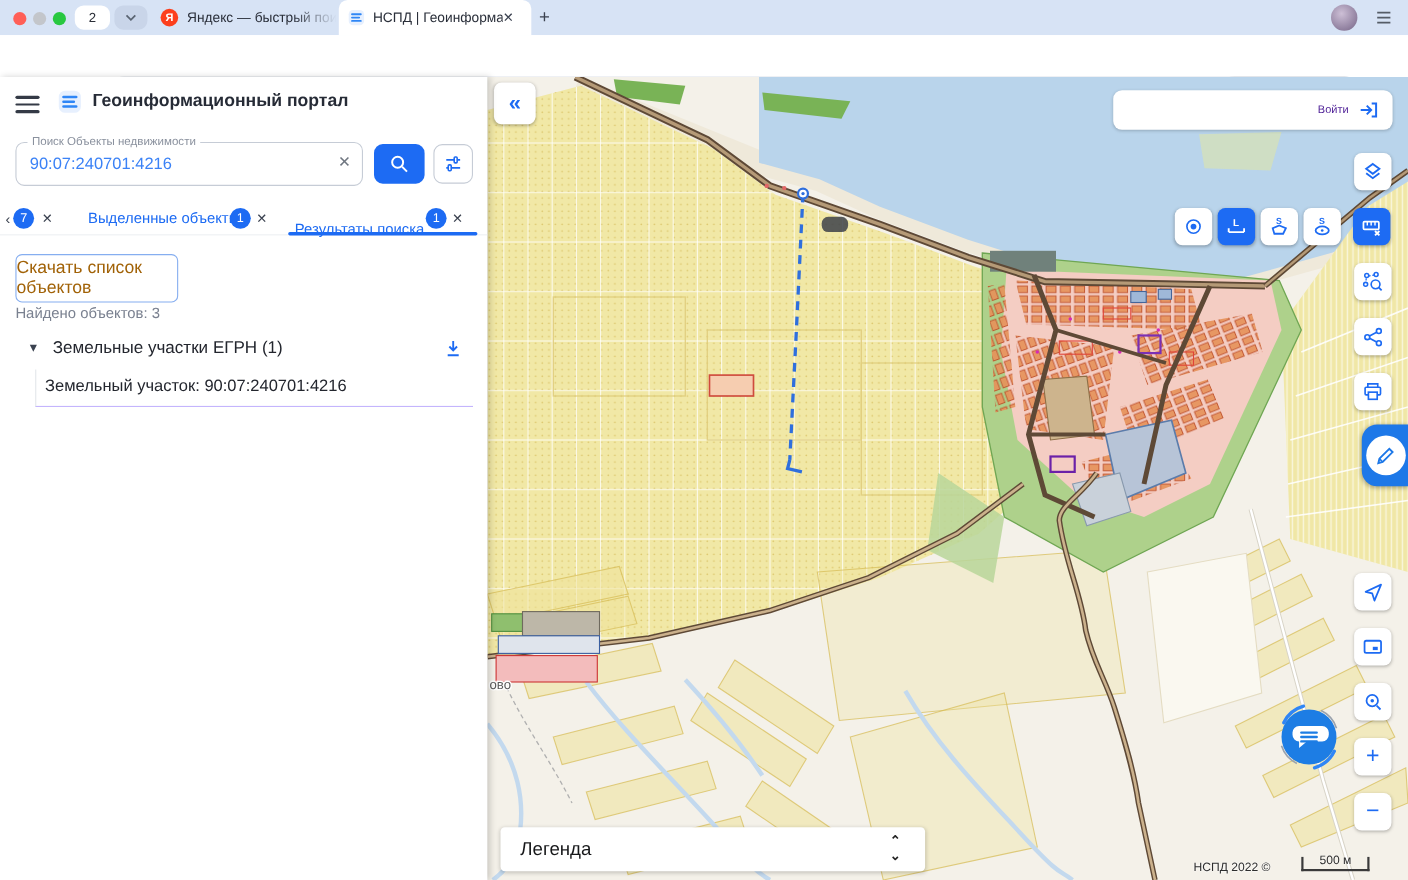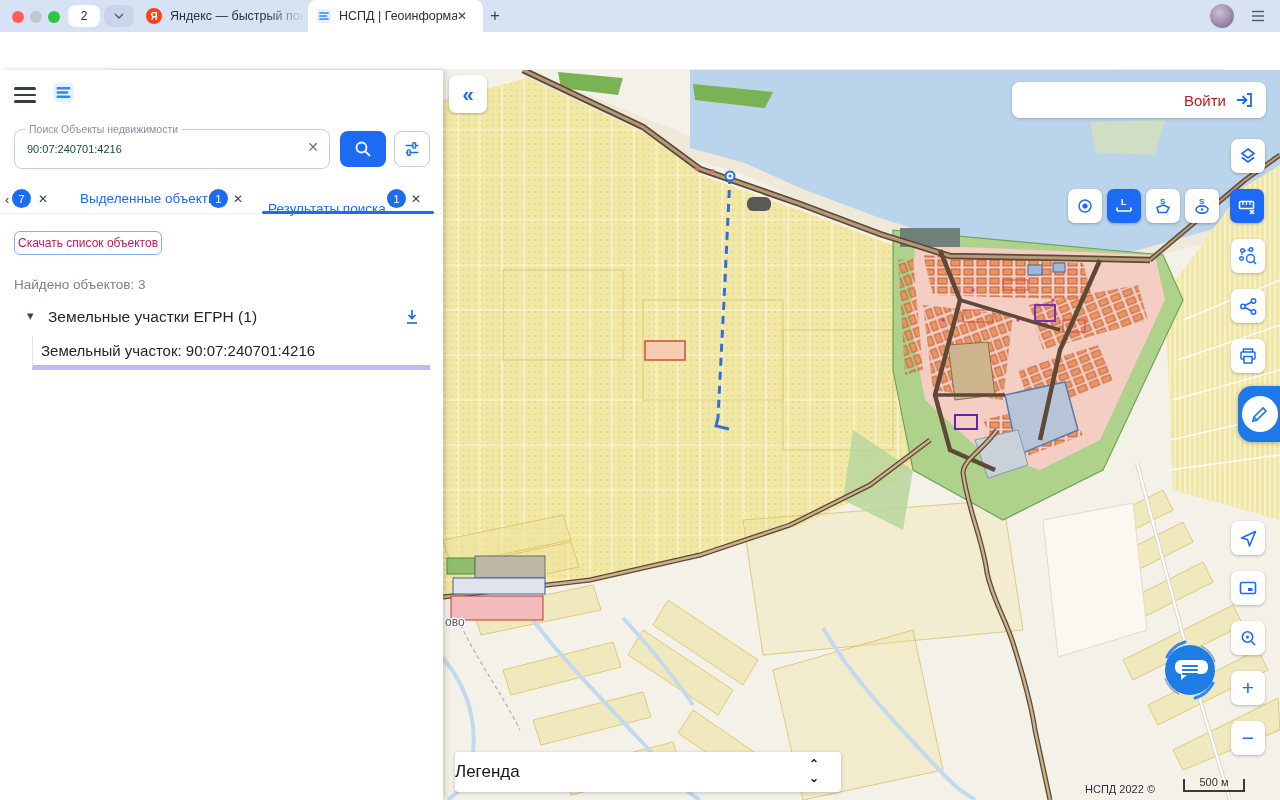--- a/index.html
+++ b/index.html
@@ -20,45 +20,45 @@
   .url-host { position:absolute; left:30px; top:6px; font-size:13.5px; font-weight:bold; color:#12141a; }
   .url-title { position:absolute; left:0; right:0; top:6px; text-align:center; font-size:13.5px; color:#12141a; }
   .ask-group { position:absolute; left:1112px; top:37px; width:120px; height:27px; border:1px solid #e2e5ea; border-radius:10px; background:#fff; display:flex; align-items:center; }
 
   
   .sidebar { position:absolute; left:0; top:70px; width:443px; height:730px; background:#fff; box-shadow:2px 0 6px rgba(0,0,0,.18); z-index:5; }
   .burger span { display:block; width:22px; height:2.5px; background:#343a46; border-radius:2px; margin:4px 0; }
   .app-title { position:absolute; left:84px; top:13px; font-size:16px; font-weight:bold; color:#262b36; }
   .search-wrap { position:absolute; left:14px; top:59px; width:316px; height:40px; border:1px solid #c6ccd6; border-radius:8px; }
   .search-label { position:absolute; left:10px; top:-7px; background:#fff; padding:0 4px; font-size:10.5px; color:#8a919e; white-space:nowrap; }
-  .search-input { position:absolute; left:12px; top:7px; width:255px; height:24px; border:none; outline:none; font-size:11px; color:#14532d; font-family:"Liberation Sans",sans-serif; background:transparent; }
+  .search-input { position:absolute; left:12px; top:7px; width:255px; height:24px; border:none; outline:none; font-size:15px; color:#3b82f6; font-family:"Liberation Sans",sans-serif; background:transparent; }
   .btn-search { position:absolute; left:340px; top:61px; width:46px; height:36px; background:#1d6bf3; border-radius:8px; display:flex; align-items:center; justify-content:center; }
   .btn-filter { position:absolute; left:394px; top:61px; width:36px; height:36px; border:1px solid #c6ccd6; border-radius:8px; background:#fff; display:flex; align-items:center; justify-content:center; }
   .tabsrow { position:absolute; left:0; top:116px; width:443px; height:28px; border-bottom:1px solid #edeff3; }
   .sb-tab-label { font-size:13.5px; color:#1d6bf3; }
   .badge { display:inline-flex; min-width:19px; height:19px; border-radius:10px; background:#1d6bf3; color:#fff; font-size:11.5px; align-items:center; justify-content:center; padding:0 4px; }
   .tab-close { color:#3b4250; font-size:12px; }
   .underline { position:absolute; left:262px; top:25px; width:172px; height:3px; background:#1d6bf3; border-radius:2px; }
-  .btn-outline { position:absolute; left:14px; top:161px; width:148px; height:24px; border:1px solid #86aef0; border-radius:6px; background:#fff; color:#be185d; font-size:12px; display:flex; align-items:center; justify-content:center; }
+  .btn-outline { position:absolute; left:14px; top:161px; width:148px; height:44px; border:1px solid #86aef0; border-radius:6px; background:#fff; color:#a16207; font-size:16px; display:flex; align-items:center; justify-content:center; }
   .found { position:absolute; left:14px; top:207px; font-size:13.5px; color:#7a8190; }
   .group-row { position:absolute; left:0; top:236px; width:443px; height:26px; }
   .group-title { position:absolute; left:48px; top:2px; font-size:15.5px; color:#23262e; }
-  .item-row { position:absolute; left:32px; top:266px; width:398px; height:34px; border-left:1px solid #e3e6ea; border-bottom:5px solid #c4b5fd; }
+  .item-row { position:absolute; left:32px; top:266px; width:398px; height:34px; border-left:1px solid #e3e6ea; border-bottom:1px solid #c4b5fd; }
   .item-text { position:absolute; left:8px; top:6px; font-size:15px; color:#23262e; }
 
   
   .map { position:absolute; left:443px; top:70px; width:837px; height:730px; background:#f4f1e9; overflow:hidden; }
   .map-svg { position:absolute; left:0; top:0; }
   .mbtn { position:absolute; width:34px; height:34px; background:#fff; border-radius:7px; box-shadow:0 1px 3px rgba(0,0,0,.25); display:flex; align-items:center; justify-content:center; color:#1d6bf3; }
   .mbtn.blue { background:#1d6bf3; color:#fff; }
   .loginbar { position:absolute; left:569px; top:12px; width:254px; height:36px; background:#fff; border-radius:8px; box-shadow:0 1px 3px rgba(0,0,0,.2); display:flex; align-items:center; justify-content:flex-end; padding-right:12px; gap:8px; }
-  .loginbar span { color:#b91c1c; font-size:15px; }
+  .loginbar span { color:#4c1d95; font-size:10px; }
   .tooltip { position:absolute; left:304px; top:127px; background:rgba(66,70,76,.88); border-radius:6px; padding:7px 12px; color:#fff; font-size:14.5px; line-height:21px; white-space:nowrap; }
   .legend { position:absolute; left:12px; top:682px; width:386px; height:40px; background:#fff; border-radius:4px; box-shadow:0 1px 4px rgba(0,0,0,.2); display:flex; align-items:center; }
-  .legend-label { font-size:17px; color:#17181a; }
+  .legend-label { margin-left:18px; font-size:17px; color:#17181a; }
   .legend-carets { position:absolute; right:22px; top:5px; text-align:center; font-size:12px; font-weight:bold; color:#222; line-height:14px; }
   .attrib { position:absolute; left:612px; top:713px; width:100px; font-size:11px; color:#2e2e2e; text-shadow:0 0 2px #fff,0 0 2px #fff; text-align:right; }
   .scalebox { position:absolute; left:740px; top:709px; width:62px; height:13px; border-left:2px solid #3a3a3a; border-right:2px solid #3a3a3a; border-bottom:2px solid #3a3a3a; }
   .scalebox span { position:absolute; left:0; right:0; top:-3px; text-align:center; font-size:11px; color:#2e2e2e; text-shadow:0 0 2px #fff; }
   .fb-tab { position:absolute; left:795px; top:316px; width:42px; height:56px; background:#1d78e8; border-radius:14px 0 0 14px; box-shadow:0 1px 4px rgba(0,0,0,.3); display:flex; align-items:center; }
   .fb-circle { width:36px; height:36px; margin-left:4px; background:#fff; border-radius:50%; display:flex; align-items:center; justify-content:center; }
   .chatwidget { position:absolute; left:714px; top:567px; width:66px; height:66px; }
 </style>
 </head>
 <body>
@@ -127,20 +127,21 @@
 <div class="sidebar">
   <div class="burger" style="position:absolute;left:14px;top:13px">
         <span></span>
         <span></span>
         <span></span>
       </div>
   <svg style="position:absolute;left:52px;top:11px" width="23" height="23" viewBox="0 0 16 16">
         <rect x="1" y="1" width="14" height="14" rx="4" fill="#e7f0fe"></rect>
         <path d="M4,5 h8 M4,8 h6.5 M4,11 h8" stroke="#2f86f6" stroke-width="1.7" fill="none" stroke-linecap="round"></path>
       </svg>
+  <div class="app-title">Геоинформационный портал</div>
 
   <div class="search-wrap">
     <div class="search-label">Поиск Объекты недвижимости</div>
     <input class="search-input" value="90:07:240701:4216" style="">
     <span style="position:absolute;right:10px;top:9px;color:#6f7680;font-size:14px">✕</span>
   </div>
   <div class="btn-search">
     <svg width="18" height="18" viewBox="0 0 18 18">
           <circle cx="7.5" cy="7.5" r="5" fill="none" stroke="#fff" stroke-width="1.8"></circle>
           <path d="M11.5,11.5 L16,16" stroke="#fff" stroke-width="1.8"></path>

